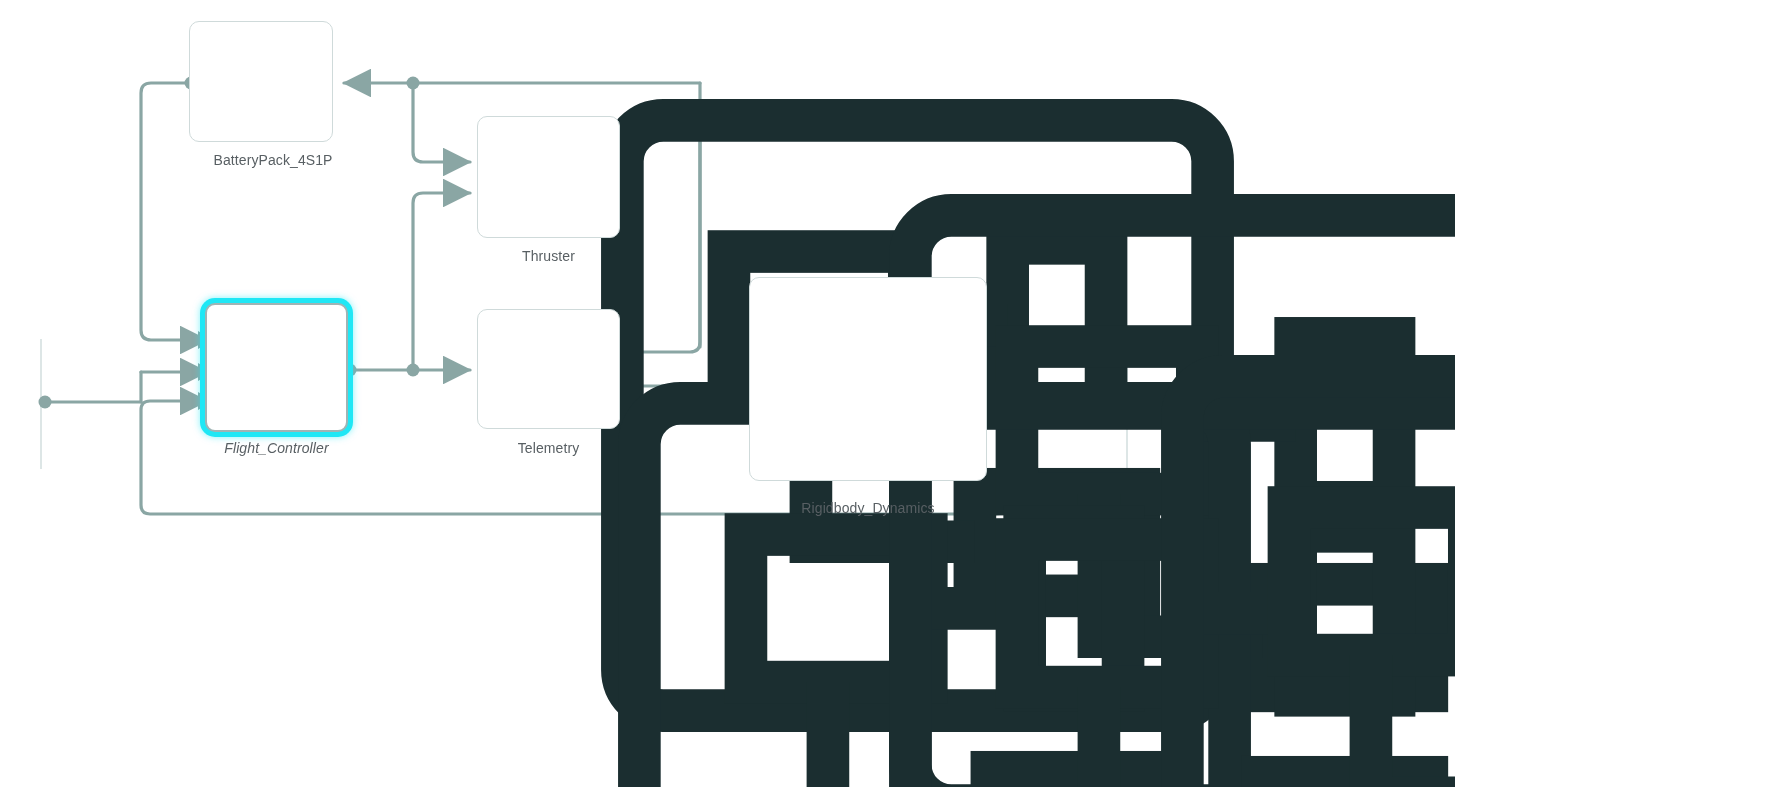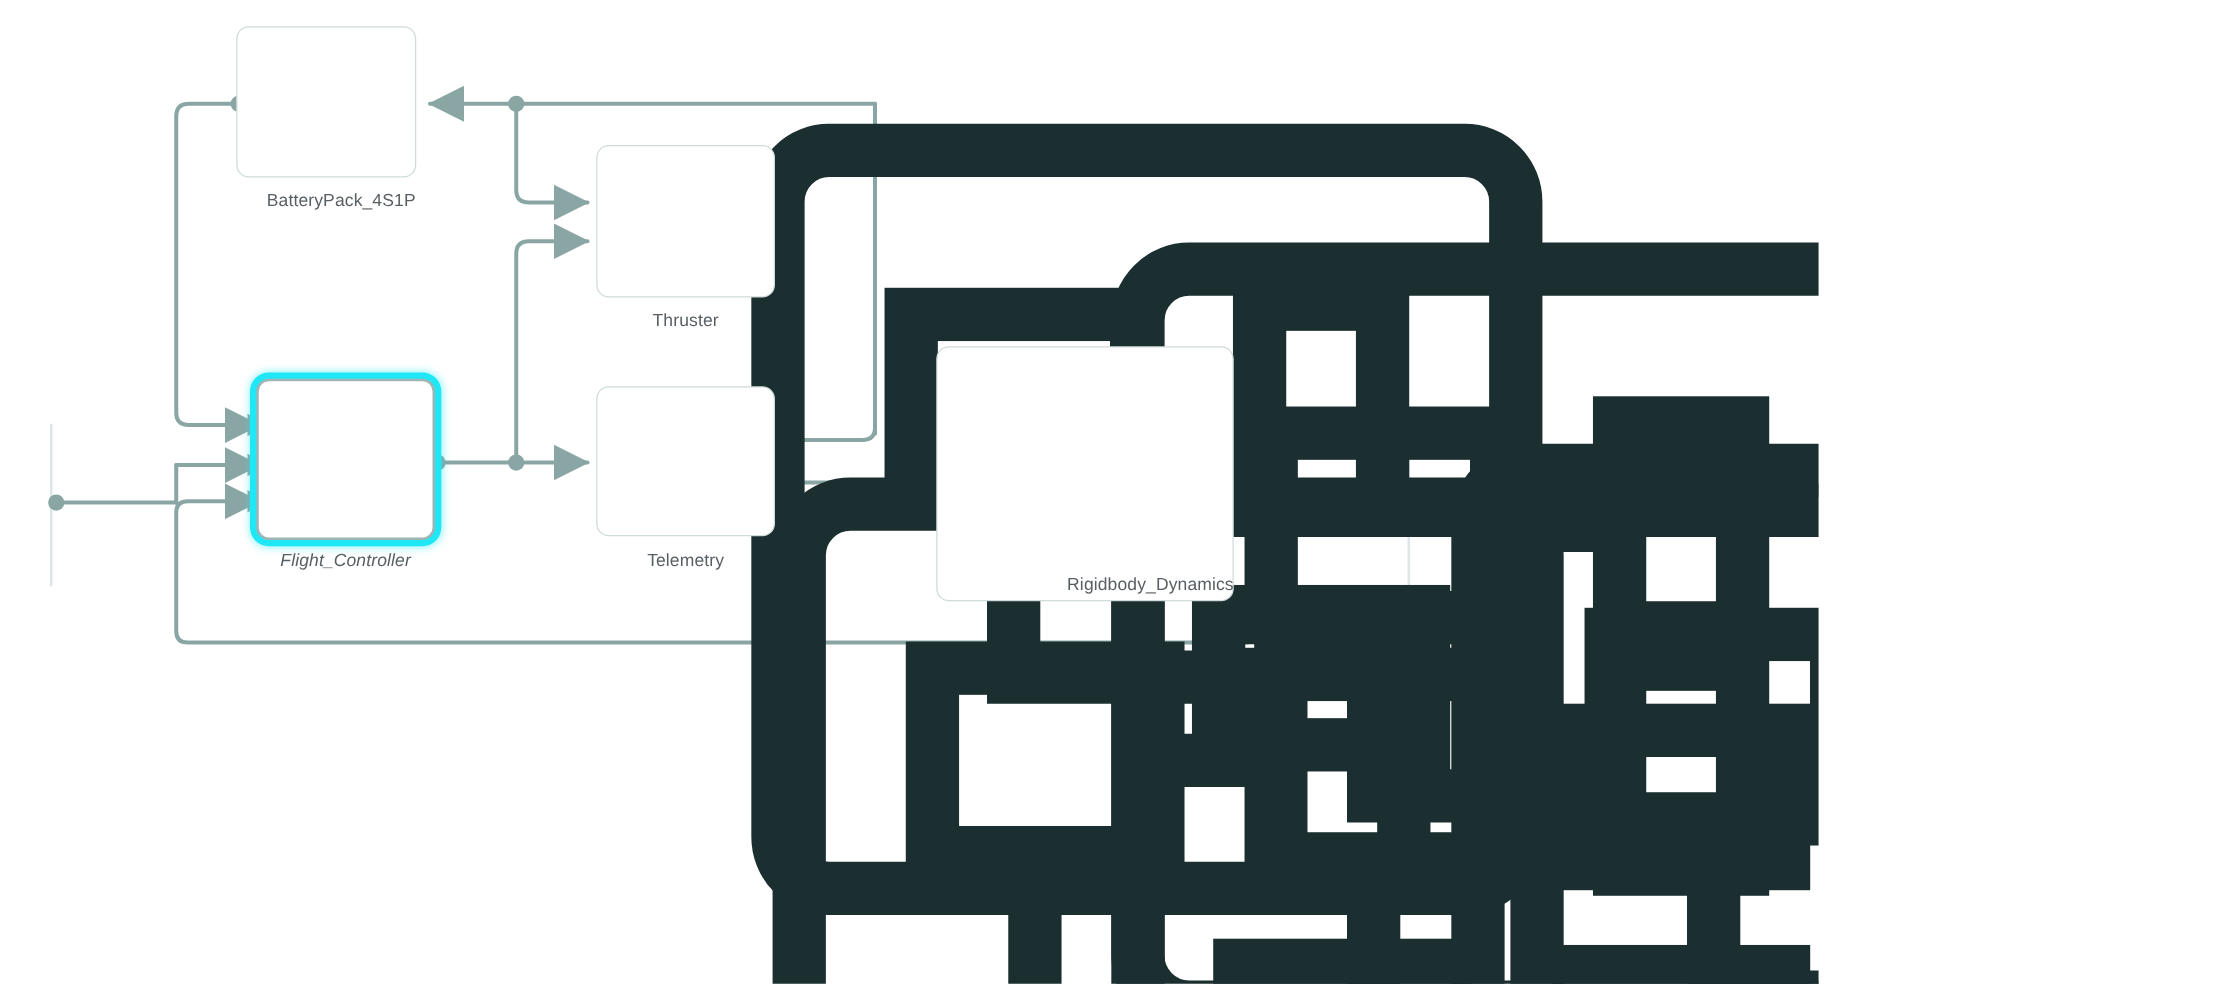--- a/index.html
+++ b/index.html
@@ -184,21 +184,21 @@
         <svg viewBox="0 0 48 48" fill="none" stroke="#1b2e30" stroke-width="2.6">
           <rect x="6" y="6" width="36" height="36" rx="2.5"></rect>
           <rect x="12.5" y="14" width="11" height="9"></rect>
           <rect x="29.5" y="13.5" width="6" height="10"></rect>
           <rect x="27.5" y="28.5" width="10" height="6.5"></rect>
           <path d="M23.5,18.5 L29.5,18.5"></path>
           <path d="M17.5,23 L17.5,31.7 L27.5,31.7"></path>
         </svg>
       </span>
     </div>
-    <div class="node-label" style="left:749px;top:459px;width:238px;text-align:right;">Rigidbody_Dynamics</div>
+    <div class="node-label" style="left:749px;top:500px;width:238px;">Rigidbody_Dynamics</div>
 
   </div>
 
   <div class="panel">
 
     <div class="out-row" style="top:294px;">
       
       
     </div>
 

